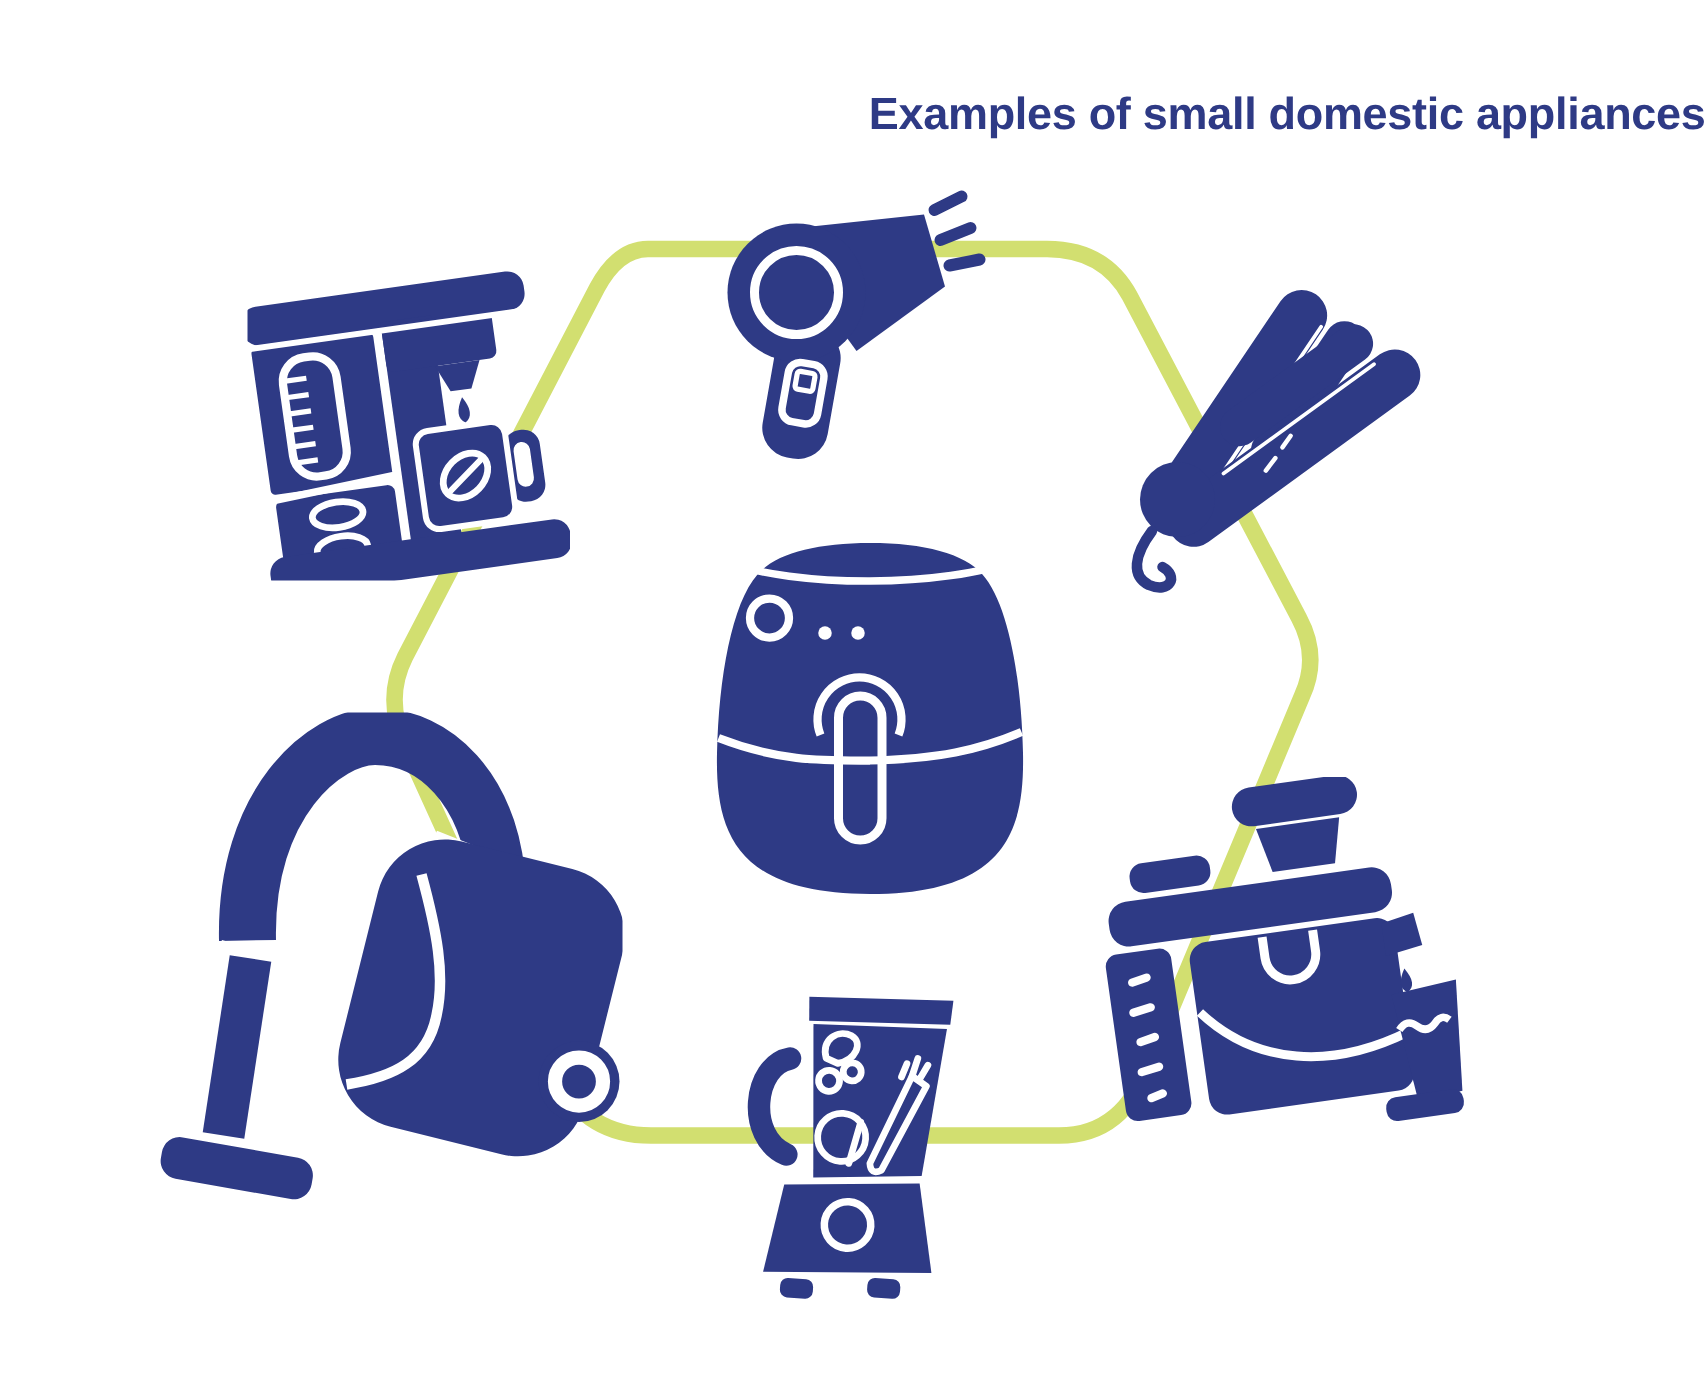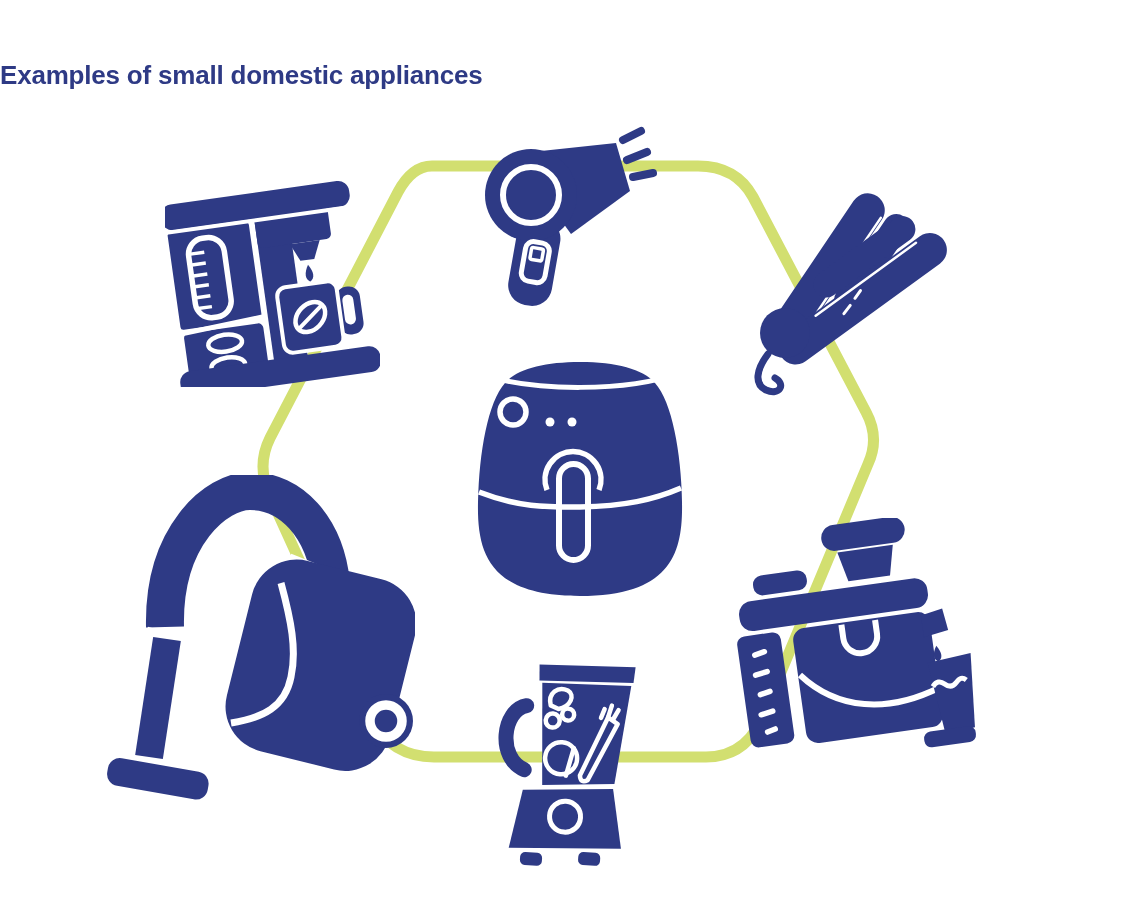--- a/index.html
+++ b/index.html
@@ -4,21 +4,21 @@
 <style>
   html,body{margin:0;padding:0;}
   body{
     width:1137px;height:924px;background:var(--background,#fff);
     position:relative;overflow:hidden;
     font-family:"Liberation Sans", sans-serif;
   }
   .canvas{position:absolute;inset:0;}
   .title{
     position:absolute;top:60px;left:0;width:100%;
-    text-align:left;font-size:26px;font-weight:bold;
+    text-align:right;font-size:30px;font-weight:bold;
     letter-spacing:-0.2px;color:var(--appliance-navy,#2e3a85);
     margin:0;
   }
   svg{position:absolute;display:block;}
   svg.icon{fill:var(--appliance-navy,#2e3a85);}
   .connector-svg{left:0;top:0;}
   .connector-svg path{stroke:var(--connector-green,#d2df70);stroke-width:11;fill:none;stroke-linejoin:round;}
   .ws{stroke:var(--detail-white,#fff);fill:none;}
   .wf{fill:var(--detail-white,#fff);}
   .ns{stroke:var(--appliance-navy,#2e3a85);fill:none;}

